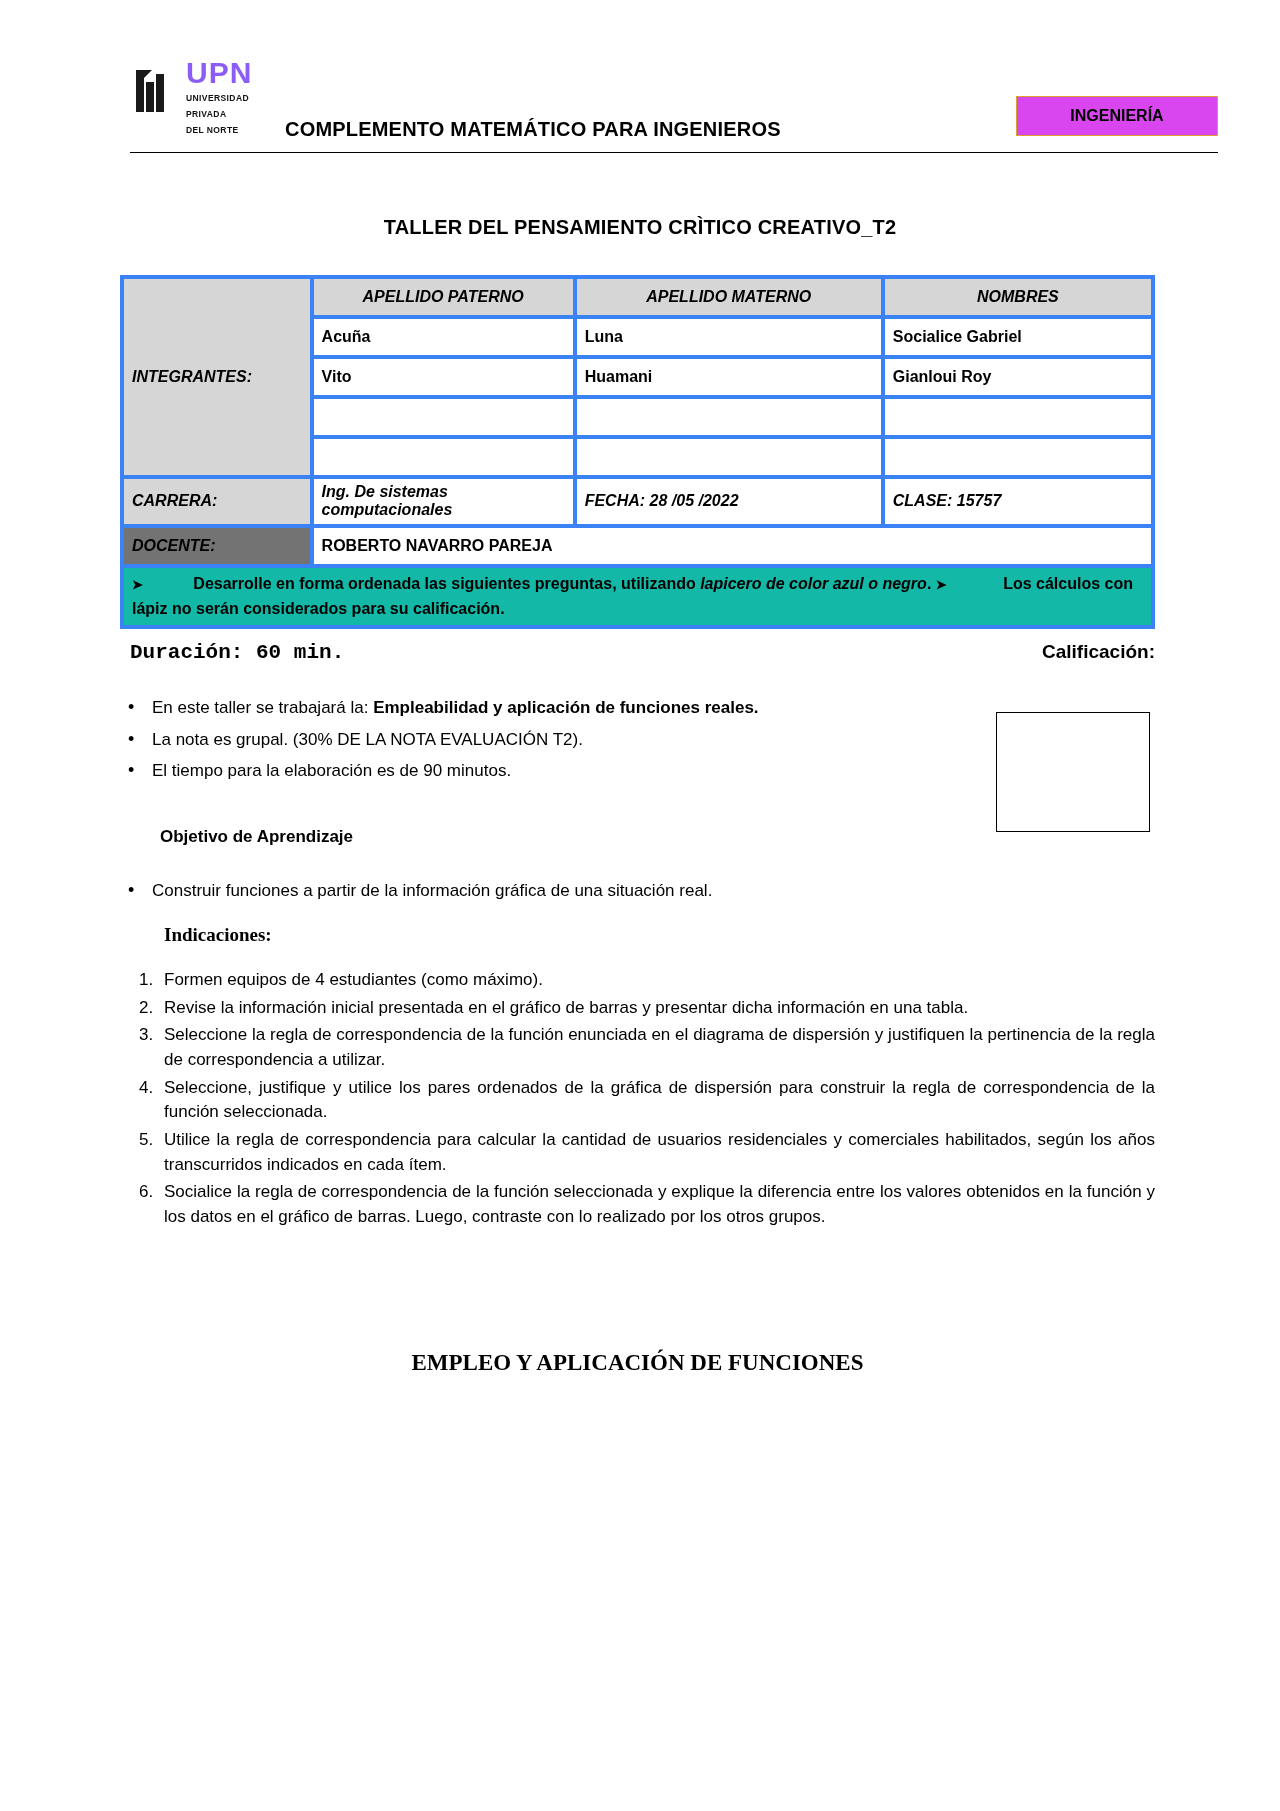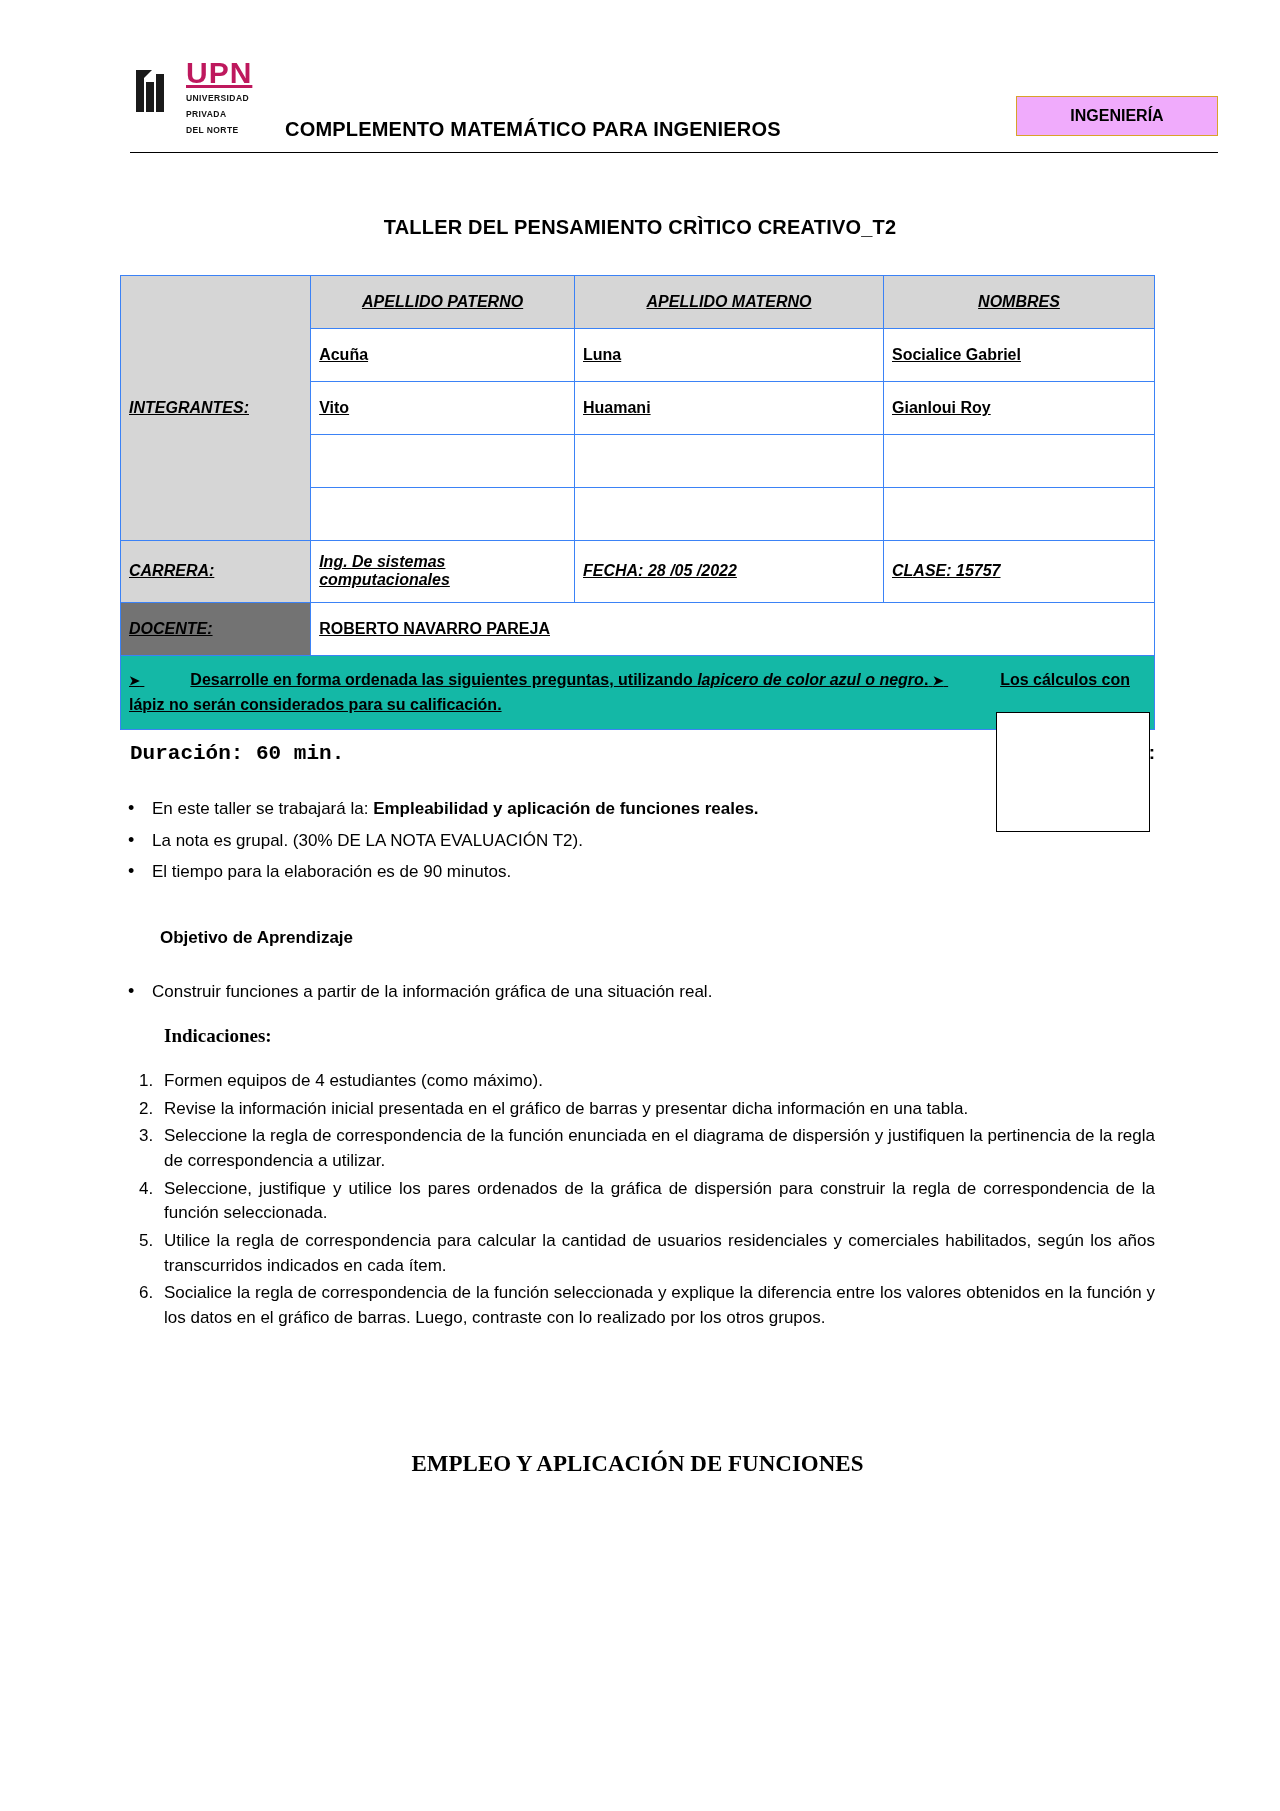--- a/index.html
+++ b/index.html
@@ -46,22 +46,21 @@
   .logo-text {
     position: absolute;
     left: 56px;
     top: 0px;
     line-height: 1;
   }
   .logo-upn {
     font-size: 30px;
     font-weight: bold;
     letter-spacing: 1px;
-    color: #be185d;
-    text-decoration: underline;
+    color: #8b5cf6;
   }
   .logo-sub {
     font-size: 8.5px;
     font-weight: bold;
     line-height: 1.25;
     color: #111;
     letter-spacing: 0.4px;
     margin-top: 3px;
   }
   .header-title {
@@ -84,21 +83,21 @@
     right: 0px;
     top: 56px;
     width: 200px;
     height: 38px;
     border: 1.6px solid #d9a22a;
     display: flex;
     align-items: center;
     justify-content: center;
     font-size: 16px;
     font-weight: bold;
-    background: #f0abfc;
+    background: #d946ef;
   }
 
   
   .doc-title {
     text-align: center;
     font-size: 20px;
     font-weight: bold;
     margin-top: 56px;
     letter-spacing: 0.2px;
   }
@@ -106,26 +105,25 @@
   
   .tbl-wrap {
     margin: 36px 125px 0 120px;
   }
   table.info {
     width: 100%;
     border-collapse: collapse;
     table-layout: fixed;
   }
   table.info td, table.info th {
-    border: 1px solid #3b82f6;
-    padding: 12px 8px;
+    border: 4px solid #3b82f6;
+    padding: 4px 8px;
     vertical-align: middle;
     font-size: 16px;
     height: 28px;
-    text-decoration: underline;
   }
   .hdr-cell {
     background: #d6d6d6;
     text-align: center;
     font-style: italic;
     font-weight: bold;
     font-size: 16.5px;
   }
   .integrantes-cell {
     background: #d6d6d6;

